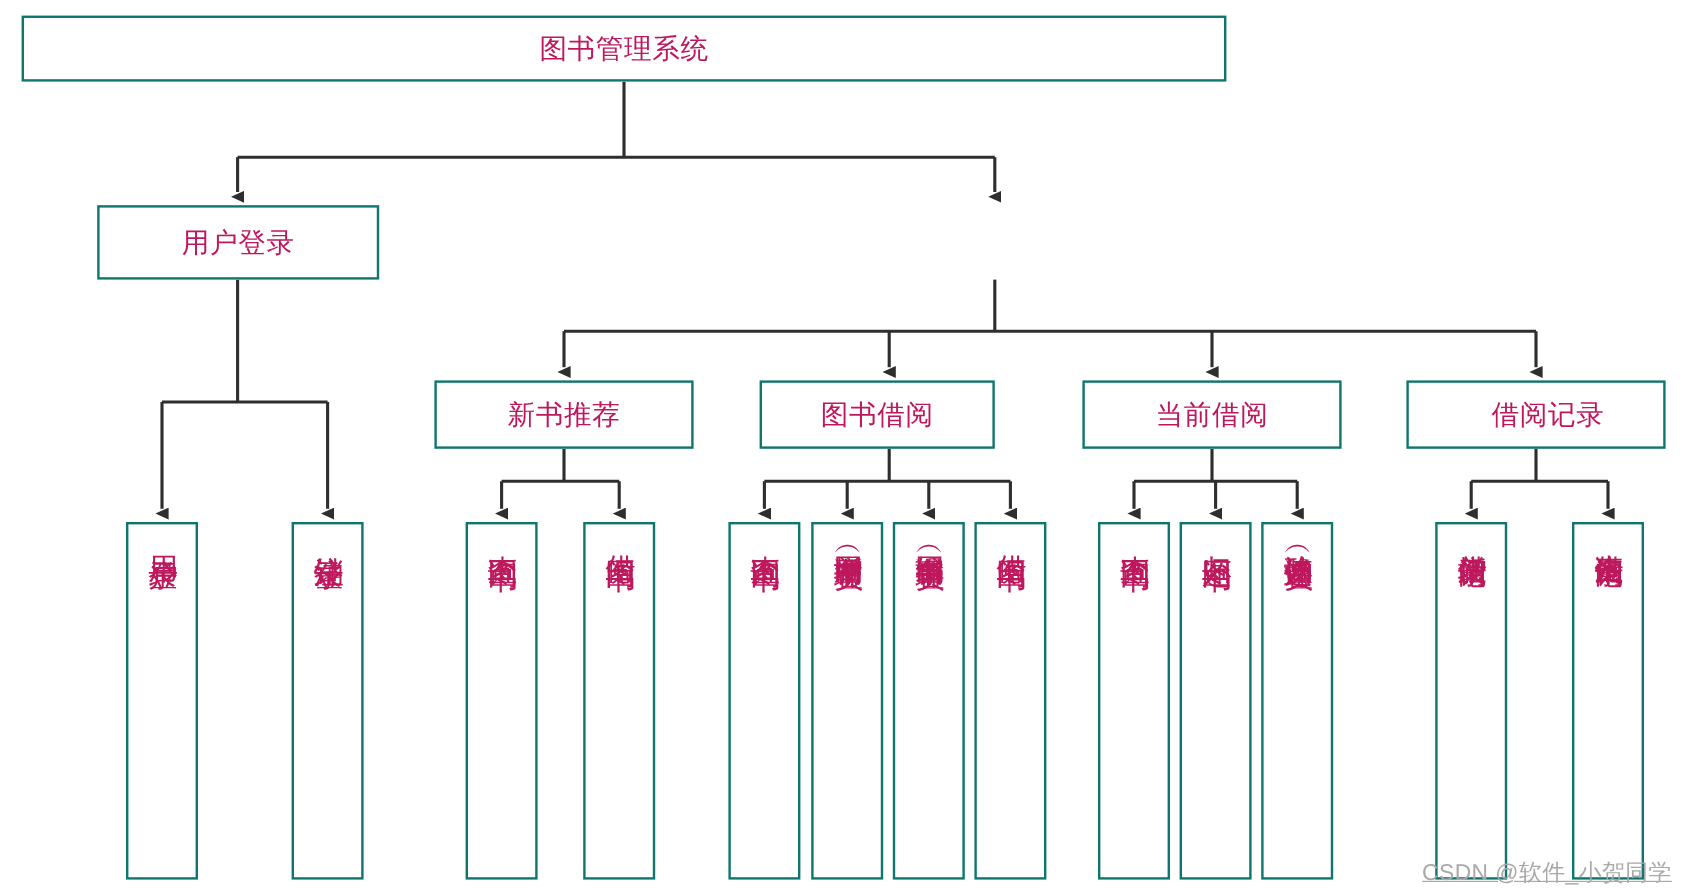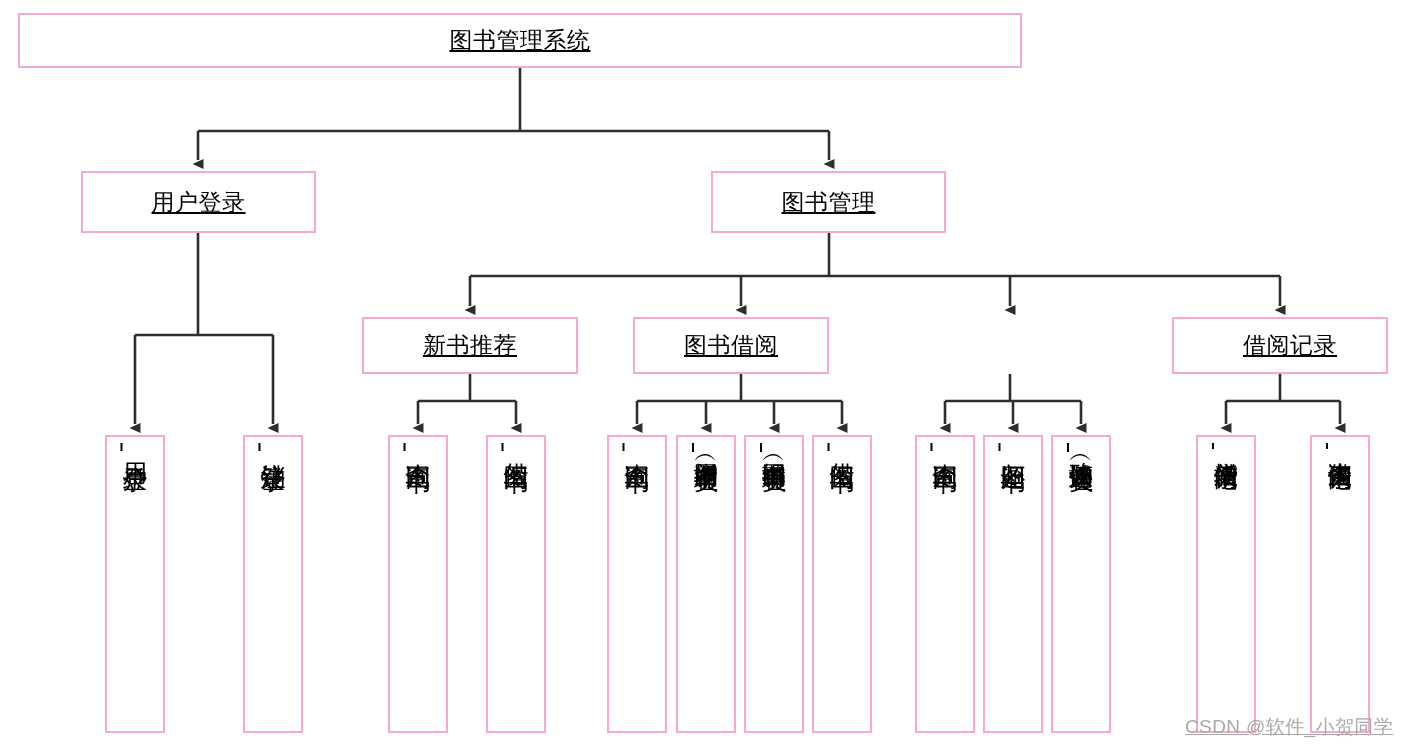--- a/index.html
+++ b/index.html
@@ -23,27 +23,26 @@
     left: 0;
     top: 0;
     width: 1405px;
     height: 747px;
     pointer-events: none;
   }
   .node {
     position: absolute;
     box-sizing: border-box;
     background: #ffffff;
-    border: 2px solid #f9a8d4;
+    border: 2px solid #0f766e;
     display: flex;
     align-items: center;
     justify-content: center;
-    color: #000000;
+    color: #be185d;
     overflow: hidden;
-    text-decoration: underline;
   }
   .node-label {
     display: block;
     text-align: center;
     line-height: 1.08;
     letter-spacing: 0.5px;
     white-space: nowrap;
   }
   
   .node.horiz .node-label {
@@ -138,30 +137,30 @@
     </g>
   </svg>
 
   <div class="node root horiz" style="left: 18px; top: 13px; width: 1004px; height: 55px;">
     <span class="node-label">图书管理系统</span>
   </div>
 
   <div class="node horiz" style="left: 81px; top: 171px; width: 235px; height: 62px;">
     <span class="node-label">用户登录</span>
   </div>
-  <div class="node horiz" style="left: 711px; top: 171px; width: 235px; height: 62px;">
-    <span class="node-label">图书管理</span>
-  </div>
 
   <div class="node horiz" style="left: 362px; top: 317px; width: 216px; height: 57px; justify-content: center;">
     <span class="node-label">新书推荐</span>
   </div>
   <div class="node horiz" style="left: 633px; top: 317px; width: 196px; height: 57px;">
     <span class="node-label">图书借阅</span>
   </div>
+  <div class="node horiz" style="left: 902px; top: 317px; width: 216px; height: 57px;">
+    <span class="node-label">当前借阅</span>
+  </div>
   <div class="node horiz" style="left: 1172px; top: 317px; width: 216px; height: 57px; padding-left: 20px;">
     <span class="node-label">借阅记录</span>
   </div>
 
   <div class="node vert" style="left: 105px; top: 435px; width: 60px; height: 298px;">
     <span class="node-label">用户登录</span>
   </div>
   <div class="node vert" style="left: 243px; top: 435px; width: 60px; height: 298px;">
     <span class="node-label">注销登录</span>
   </div>

